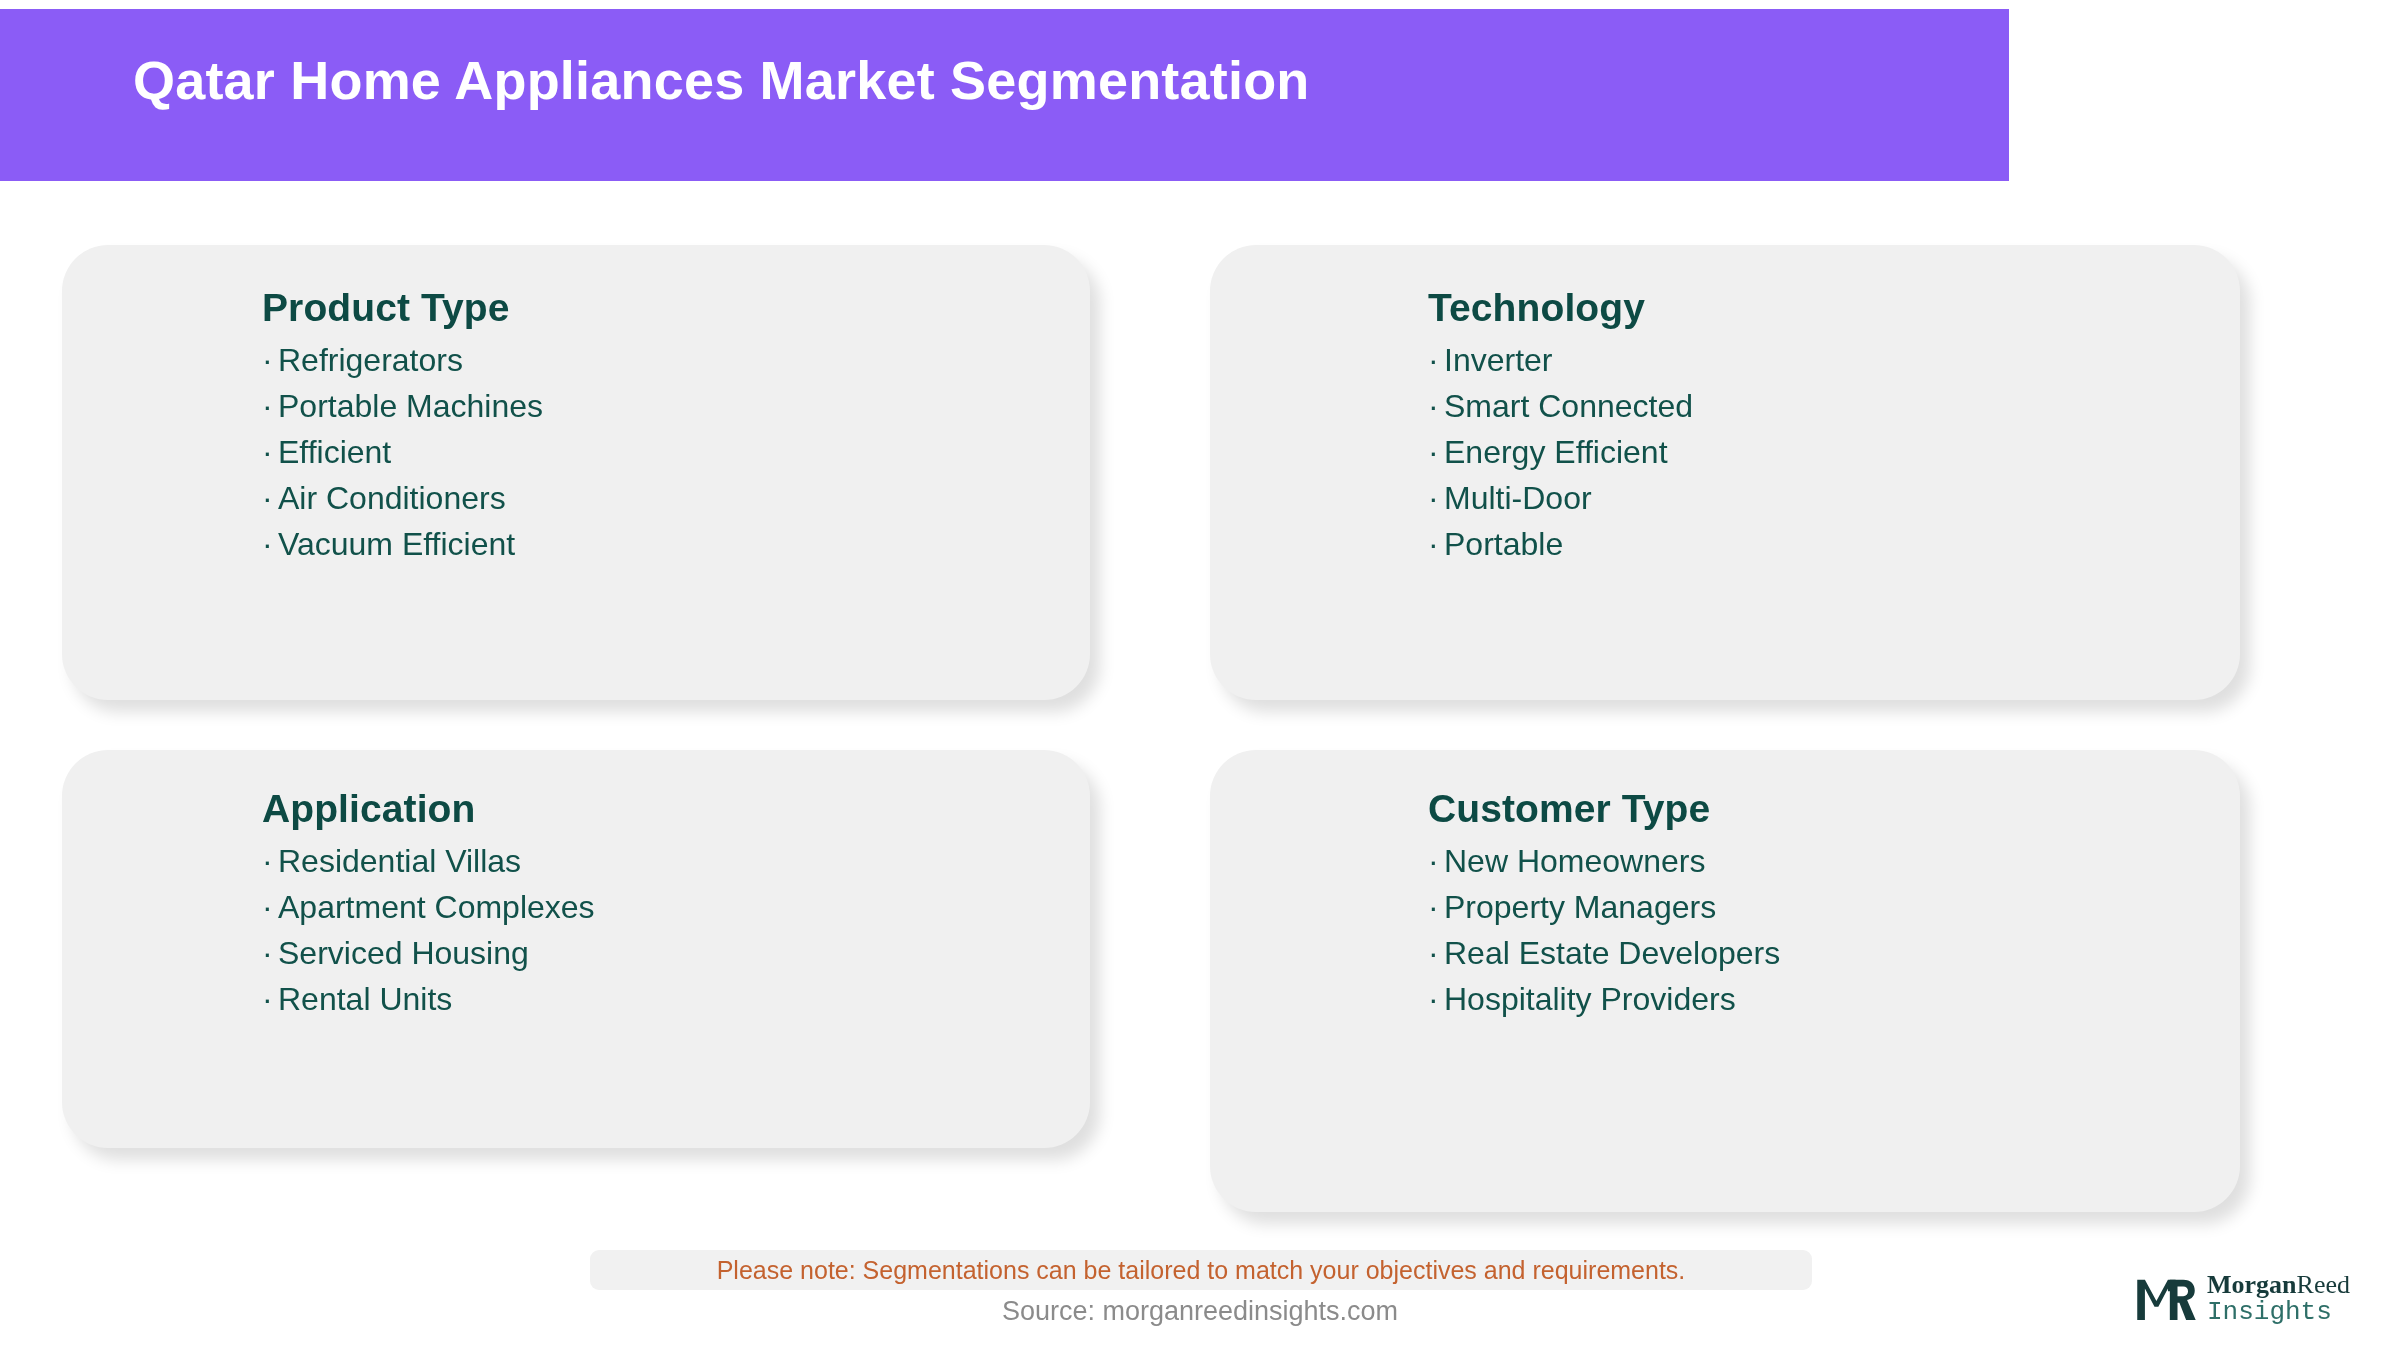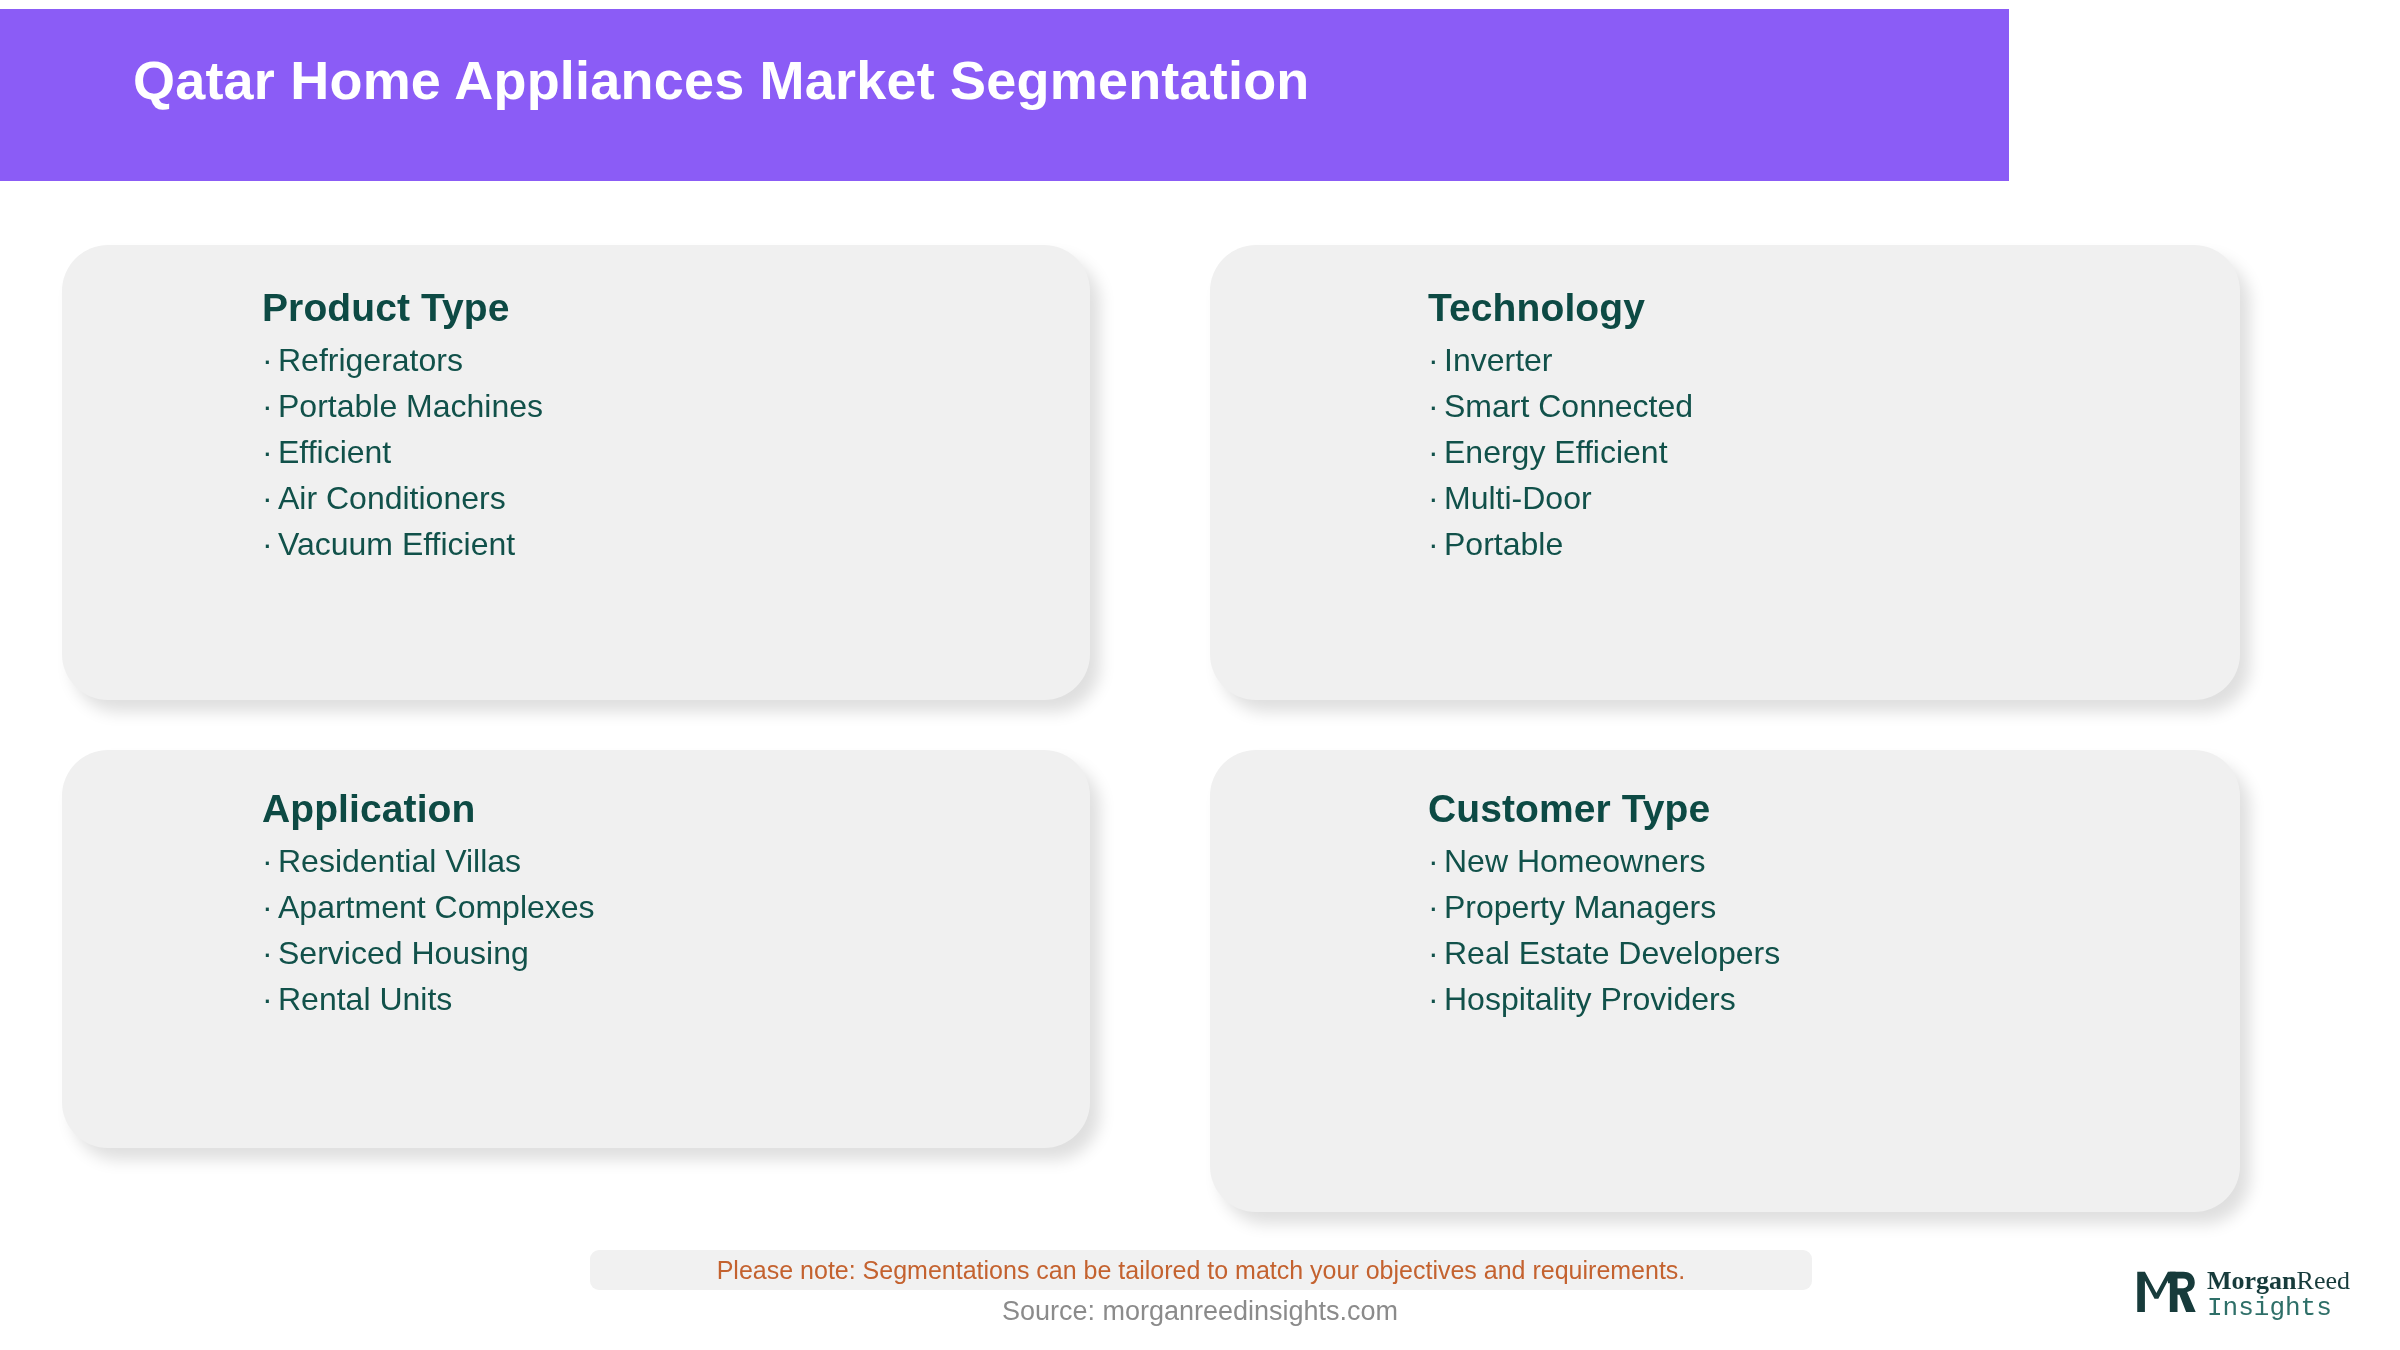--- a/index.html
+++ b/index.html
@@ -127,21 +127,21 @@
   }
 
   
   .logo {
     position: absolute;
     left: 2135px;
     top: 1268px;
     width: 230px;
     height: 62px;
     display: flex;
-    align-items: flex-start;
+    align-items: center;
   }
   .logo-mark {
     width: 62px;
     height: 46px;
     flex: 0 0 auto;
   }
   .logo-words {
     margin-left: 10px;
     line-height: 1.02;
   }

